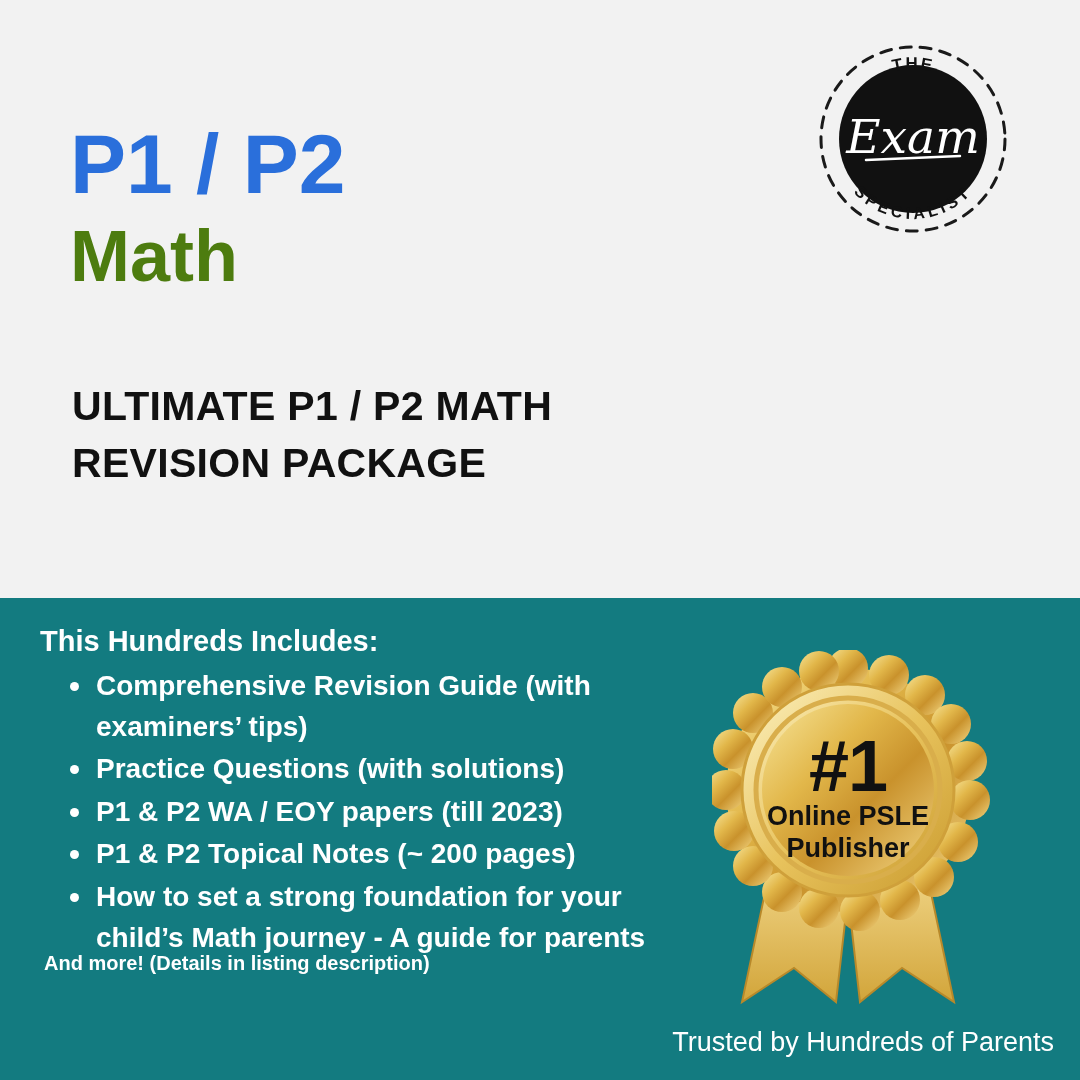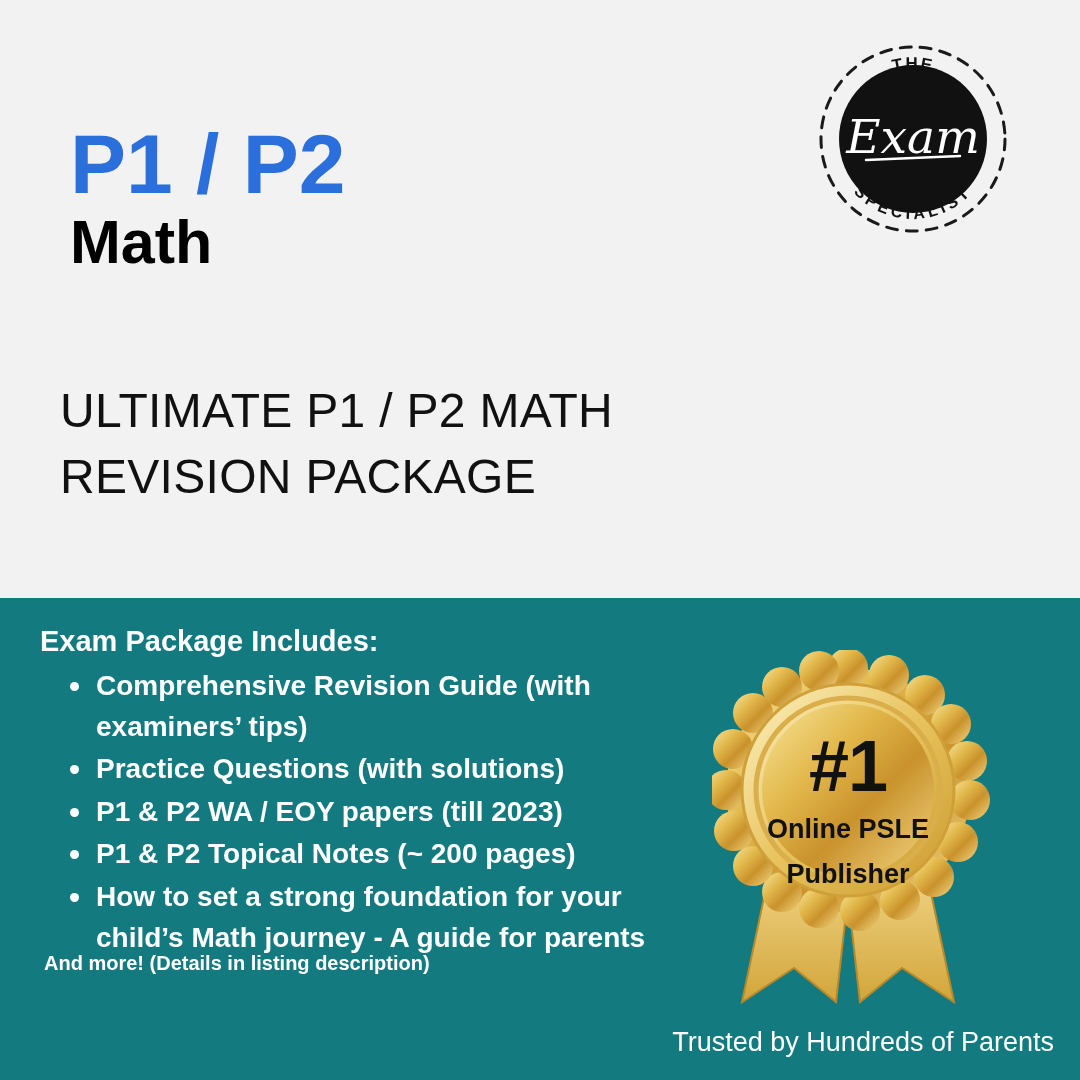--- a/index.html
+++ b/index.html
@@ -28,33 +28,33 @@
     top: 122px;
   }
   .line1 {
     font-size: 84px;
     font-weight: bold;
     color: #2a6fdb;
     letter-spacing: 0px;
     line-height: 1.02;
   }
   .line2 {
-    font-size: 61px;
-    font-weight: bold;
-    color: #000000;
+    font-size: 72px;
+    font-weight: bold;
+    color: #4d7c0f;
     line-height: 1.05;
-    margin-top: 2px;
+    margin-top: 11px;
   }
   .subhead {
     position: absolute;
-    left: 60px;
+    left: 72px;
     top: 378px;
     width: 660px;
-    font-size: 48px;
-    font-weight: normal;
+    font-size: 41px;
+    font-weight: bold;
     color: #111111;
     line-height: 1.38;
     letter-spacing: 0.3px;
   }
 
   
   .logo {
     position: absolute;
     right: 58px;
     top: 30px;
@@ -140,21 +140,21 @@
   .badge-num {
     font-size: 72px;
     font-weight: bold;
     line-height: 0.95;
     letter-spacing: -1px;
   }
   .badge-sub {
     font-size: 27px;
     font-weight: bold;
     line-height: 1.12;
-    margin-top: 14px;
+    margin-top: 1px;
   }
 </style>
 </head>
 <body>
 
 <div class="poster">
 
   <div class="top">
 
     <div class="headline-block">
@@ -185,21 +185,21 @@
 
         <text x="109" y="123" text-anchor="middle" font-family="'DejaVu Serif', serif" font-style="italic" font-size="47" fill="#ffffff">Exam</text>
         <line x1="62" y1="130" x2="156" y2="126" stroke="#ffffff" stroke-width="2.5" stroke-linecap="round"></line>
       </svg>
     </div>
 
   </div>
 
   <div class="bottom">
 
-    <div class="includes-title">Exam Package Includes:</div>
+    <div class="includes-title">This Hundreds Includes:</div>
 
     <ul class="includes-list">
       <li>Comprehensive Revision Guide (with examiners’ tips)</li>
       <li>Practice Questions (with solutions)</li>
       <li>P1 &amp; P2 WA / EOY papers (till 2023)</li>
       <li>P1 &amp; P2 Topical Notes (~ 200 pages)</li>
       <li>How to set a strong foundation for your child’s Math journey - A guide for parents</li>
     </ul>
 
     <div class="and-more">And more! (Details in listing description)</div>

